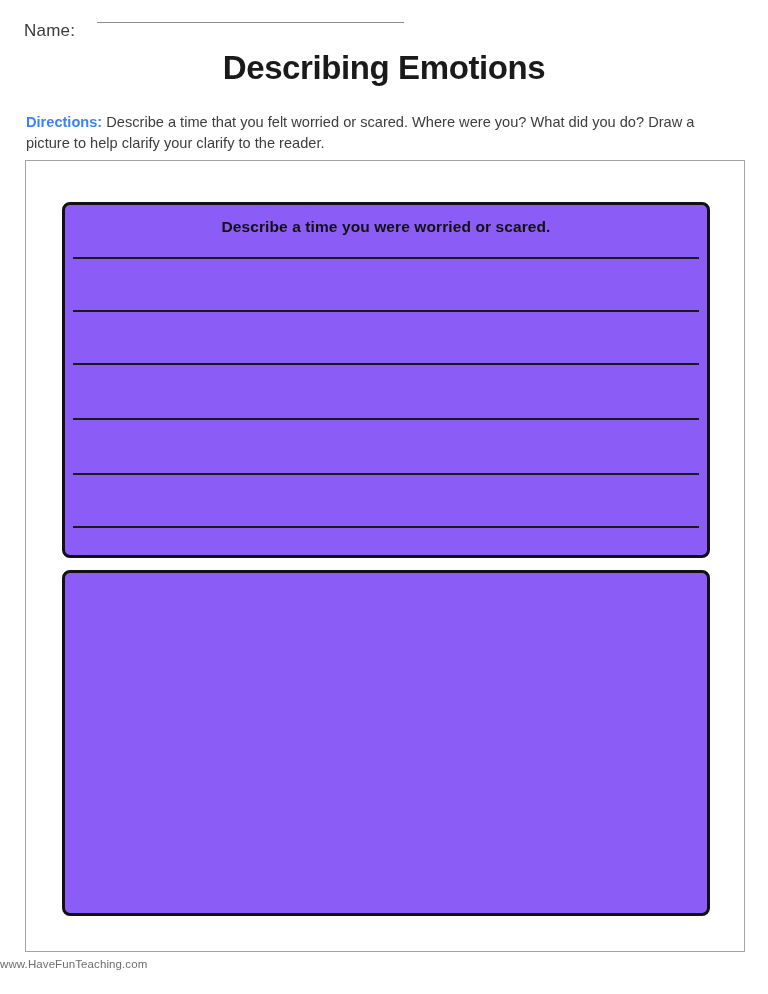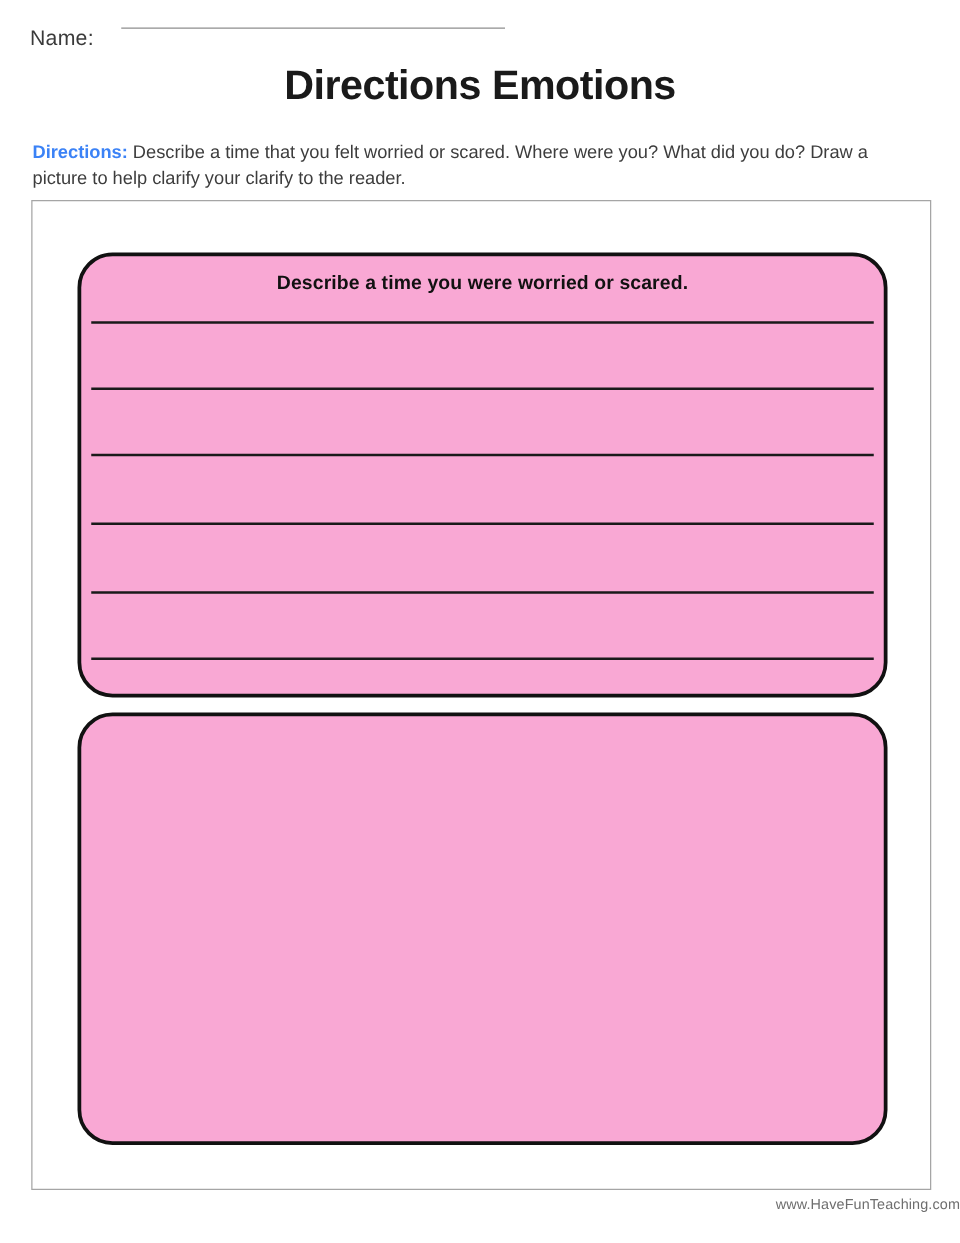--- a/index.html
+++ b/index.html
@@ -83,23 +83,23 @@
     height: 792px;
     border: 1px solid #a5a5a5;
     box-sizing: border-box;
     background: #ffffff;
   }
 
   
   .rbox {
     position: absolute;
     border: 3.5px solid #111111;
-    border-radius: 28px;
+    border-radius: 8px;
     box-sizing: border-box;
-    background: #f9a8d4;
+    background: #8b5cf6;
   }
 
   .writing-box {
     left: 62px;
     top: 202px;
     width: 648px;
     height: 356px;
   }
 
   .drawing-box {
@@ -135,37 +135,37 @@
     height: 0;
     border-top: 2.2px solid #1a1a1a;
   }
 
   
   .footer {
     position: absolute;
     left: 0;
     top: 958px;
     width: 768px;
-    text-align: right;
+    text-align: left;
     font-size: 11.5px;
     color: #6e6e6e;
     letter-spacing: 0.1px;
   }
 </style>
 </head>
 <body>
 
 <div class="page">
 
   <div class="name-row">
     <span class="name-label">Name:</span>
     <span class="name-line"></span>
   </div>
 
-  <div class="title">Directions Emotions</div>
+  <div class="title">Describing Emotions</div>
 
   <div class="directions">
     <span class="dir-word">Directions:</span>
     <span>Describe a time that you felt worried or scared.  Where were you?  What did you do?  Draw a picture to help clarify your clarify to the reader.</span>
   </div>
 
   <div class="outer-frame"></div>
 
   <div class="rbox writing-box">
     <div class="box-heading">Describe a time you were worried or scared.</div>

